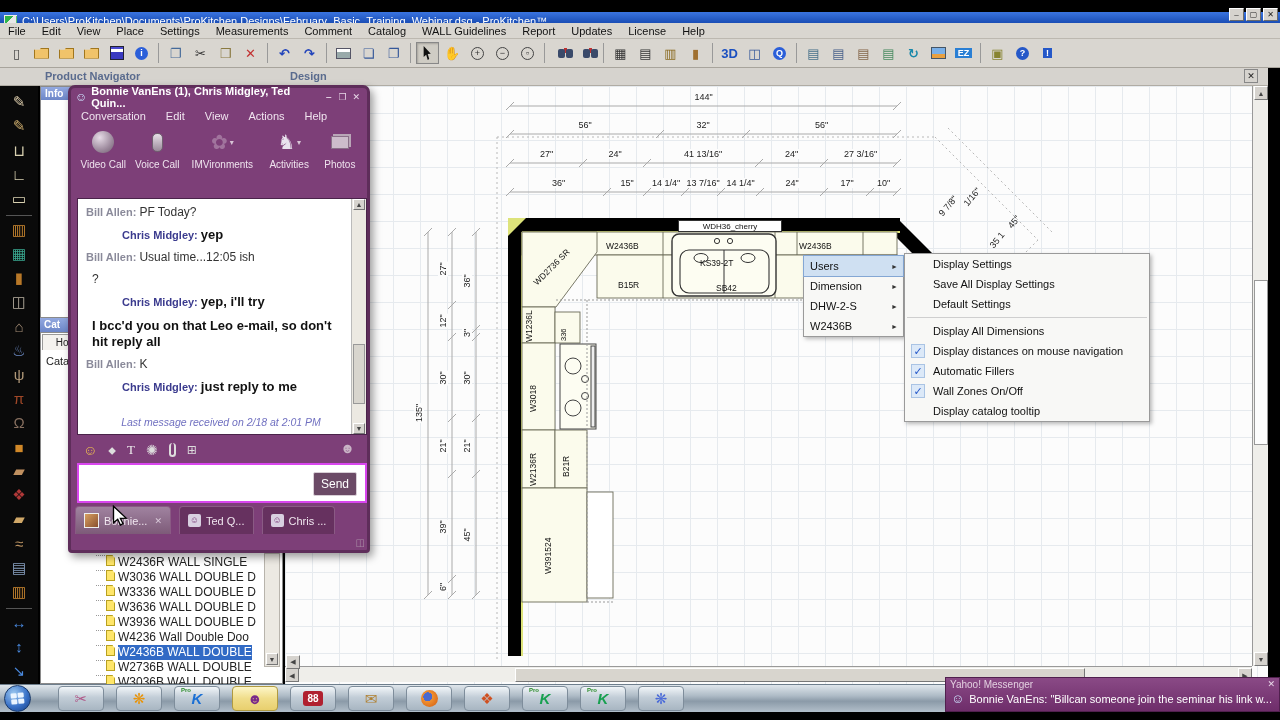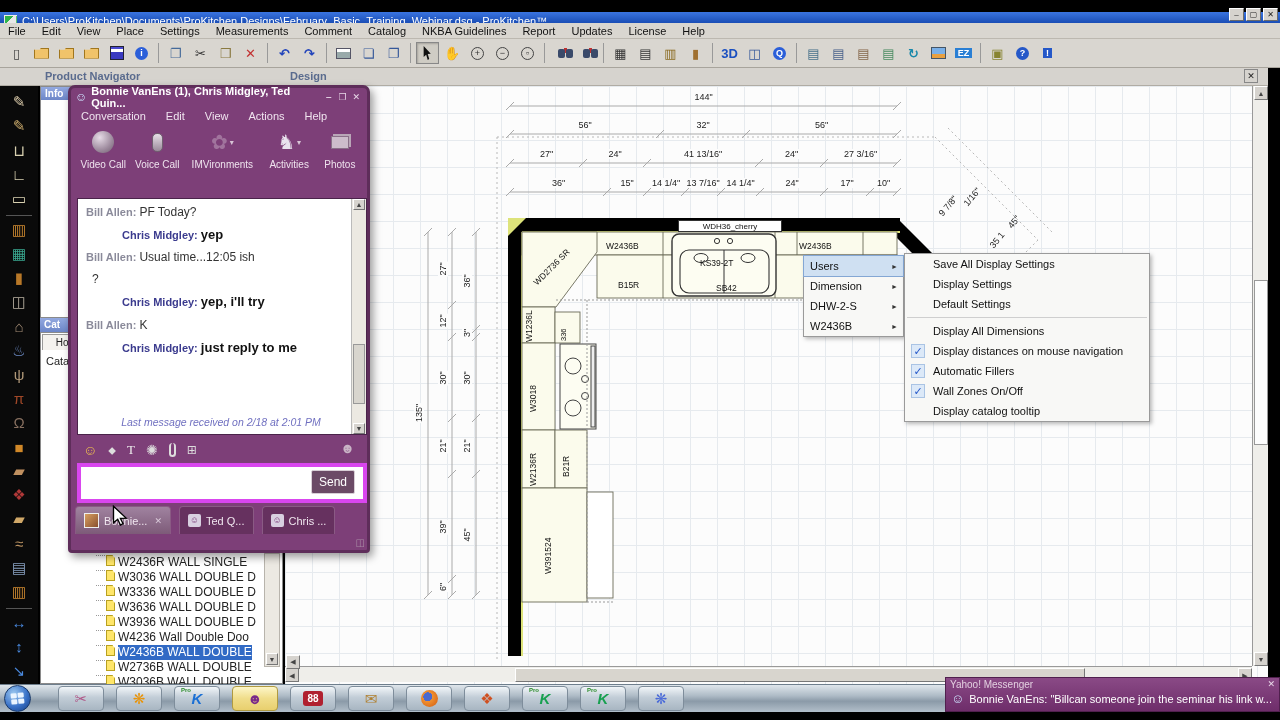--- a/index.html
+++ b/index.html
@@ -129,21 +129,21 @@
     font-size:10.5px; font-style:italic; color:#7070c0; }
   #msg-scroll { position:absolute; left:280px; top:111px; width:15px; height:235px;
     background:#ece9e2; border-left:1px solid #bbb; }
   #msg-thumb { position:absolute; left:1px; top:145px; width:12px; height:60px; background:#d8d5ce;
     border:1px solid #999; }
   #chat-inputbar { position:absolute; left:6px; top:350px; width:290px; height:24px; display:flex;
     align-items:center; gap:11px; padding-left:6px; color:#e0d0de; font-size:14px; }
   .clip { width:7px; height:14px; border:2px solid #ddd; border-radius:6px; border-top:none; }
   #chat-person { position:absolute; right:12px; top:352px; color:#c9b4c6; font-size:14px; }
   #chat-input { position:absolute; left:6px; top:375px; width:290px; height:40px; background:#fff;
-    border:4px solid #d946ef; }
+    border:2px solid #d946ef; }
   #send-btn { position:absolute; right:8px; bottom:5px; width:44px; height:24px; background:#6b4a66;
     border:1px solid #d8cfd6; border-radius:2px; color:#fff; font-size:12px; text-align:center;
     line-height:22px; }
   #chat-tabs { position:absolute; left:4px; top:418px; display:flex; gap:8px; height:28px; }
   .ctab { display:flex; align-items:center; gap:5px; padding:0 8px; border-radius:4px 4px 0 0;
     font-size:11px; color:#f0e6ef; background:#66315f; border:1px solid #8a5a84; border-bottom:none; }
   .ctab.active { background:linear-gradient(180deg,#a083a0,#7d5a78); }
   .ctab .av { width:15px; height:15px; background:linear-gradient(135deg,#d8a060,#8a5030);
     border:1px solid #eee; }
   .ctab .sm { width:13px; height:13px; background:#d8cfe0; border-radius:2px; color:#7a3a78;
@@ -198,21 +198,21 @@
 
   <div class="abs" id="menubar">
       <span>File</span>
       <span>Edit</span>
       <span>View</span>
       <span>Place</span>
       <span>Settings</span>
       <span>Measurements</span>
       <span>Comment</span>
       <span>Catalog</span>
-      <span>NKBA Guidelines</span>
+      <span>WALL Guidelines</span>
       <span>Report</span>
       <span>Updates</span>
       <span>License</span>
       <span>Help</span>
     </div>
 
   <div class="abs" id="toolbar">
       <span class="tbico">
         <span class="gi" style="color: rgb(68, 68, 68); font-size: 13px; font-weight: bold;">▯</span>
       </span>
@@ -620,25 +620,25 @@
         <span class="arrow">►</span>
       </div>
       <div class="ctxrow">
         <span>W2436B</span>
         <span class="arrow">►</span>
       </div>
     </div>
   <div class="ctxmenu" id="menu2" style="left:904px;top:253px;width:246px">
       <div class="ctxrow">
         <span class="ckspace"></span>
+        <span>Display Settings</span>
+      </div>
+      <div class="ctxrow">
+        <span class="ckspace"></span>
         <span>Save All Display Settings</span>
-      </div>
-      <div class="ctxrow">
-        <span class="ckspace"></span>
-        <span>Display Settings</span>
       </div>
       <div class="ctxrow">
         <span class="ckspace"></span>
         <span>Default Settings</span>
       </div>
       <div class="ctxsep"></div>
       <div class="ctxrow">
         <span class="ckspace"></span>
         <span>Display All Dimensions</span>
       </div>
@@ -709,20 +709,21 @@
           </span>
           <span>Photos</span>
         </span>
       </div>
     <div id="chat-msgs">
         <div class="msg"><span class="snd-bill">Bill Allen: </span><span class="txt">PF Today?</span></div>
         <div class="msg"><span class="snd-chris">Chris Midgley: </span><span class="txt b">yep</span></div>
         <div class="msg"><span class="snd-bill">Bill Allen: </span><span class="txt">Usual time...12:05 ish</span></div>
         <div class="msg cont"><span class="txt">?</span></div>
         <div class="msg"><span class="snd-chris">Chris Midgley: </span><span class="txt b">yep, i'll try</span></div>
+        <div class="msg cont"><span class="txt b">I bcc'd you on that Leo e-mail, so don't hit reply all</span></div>
         <div class="msg"><span class="snd-bill">Bill Allen: </span><span class="txt">K</span></div>
         <div class="msg"><span class="snd-chris">Chris Midgley: </span><span class="txt b">just reply to me</span></div>
       </div>
     <div id="chat-footer">Last message received on 2/18 at 2:01 PM</div>
     <div id="msg-scroll">
       <span class="sbtn abs" style="left:1px;top:0;width:12px;height:11px;line-height:10px">▲</span>
       <div id="msg-thumb"></div>
       <span class="sbtn abs" style="left:1px;bottom:0;width:12px;height:11px;line-height:10px">▼</span>
     </div>
     <div id="chat-inputbar">

